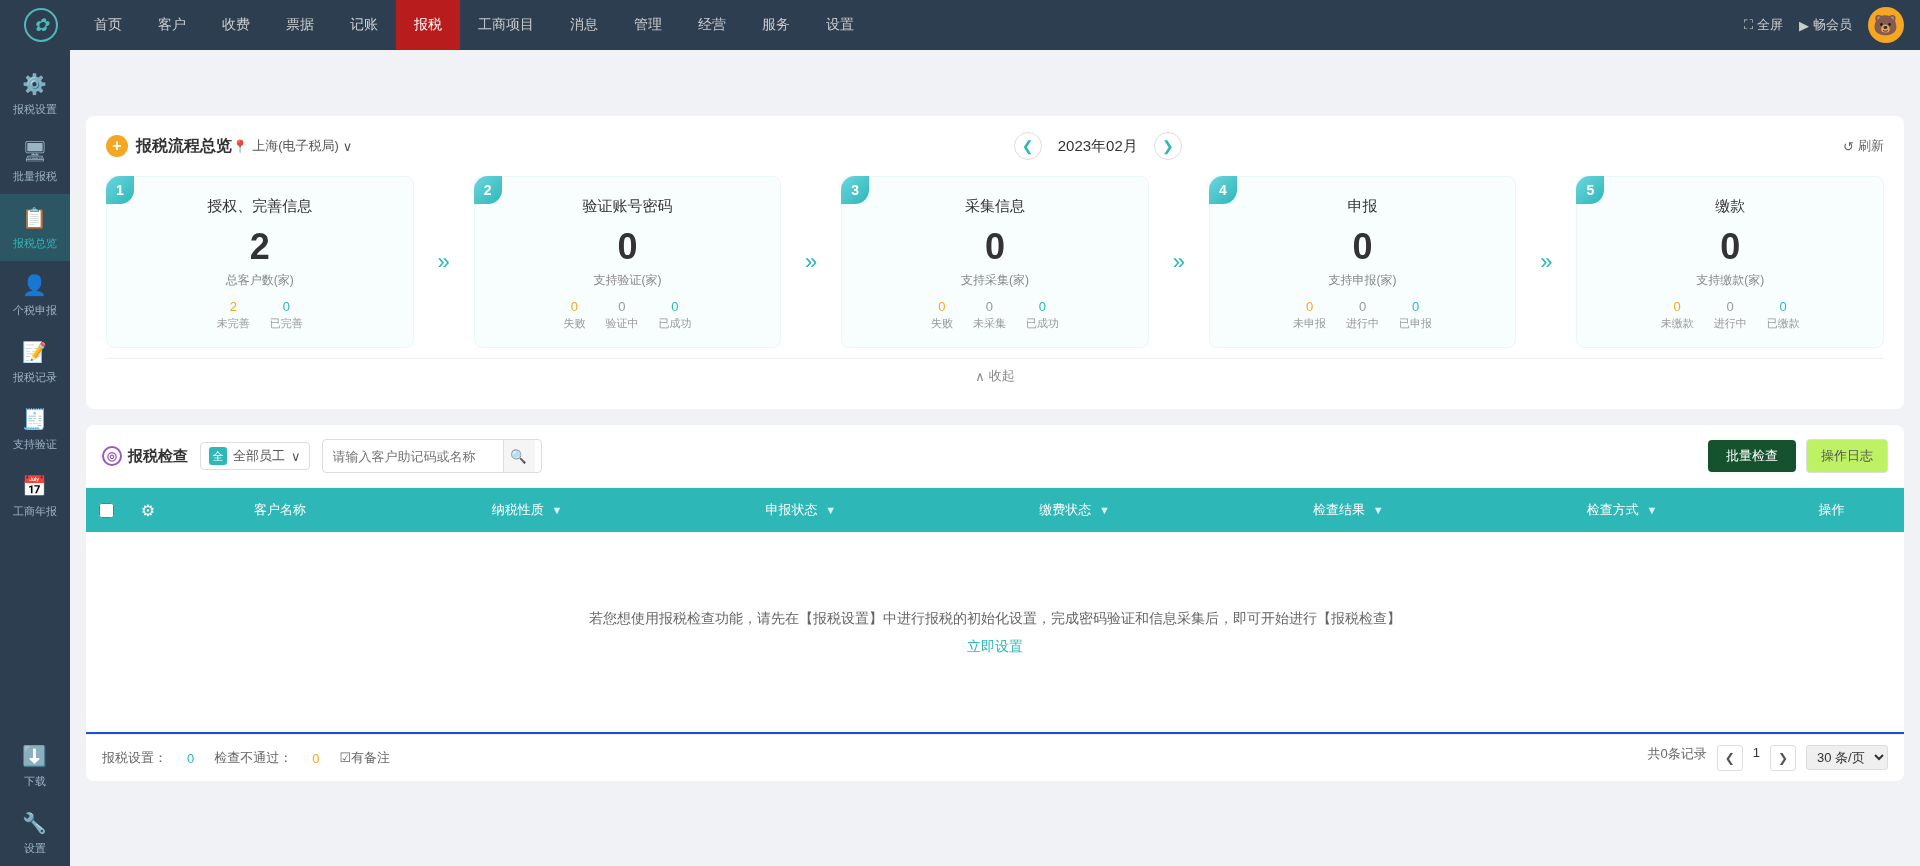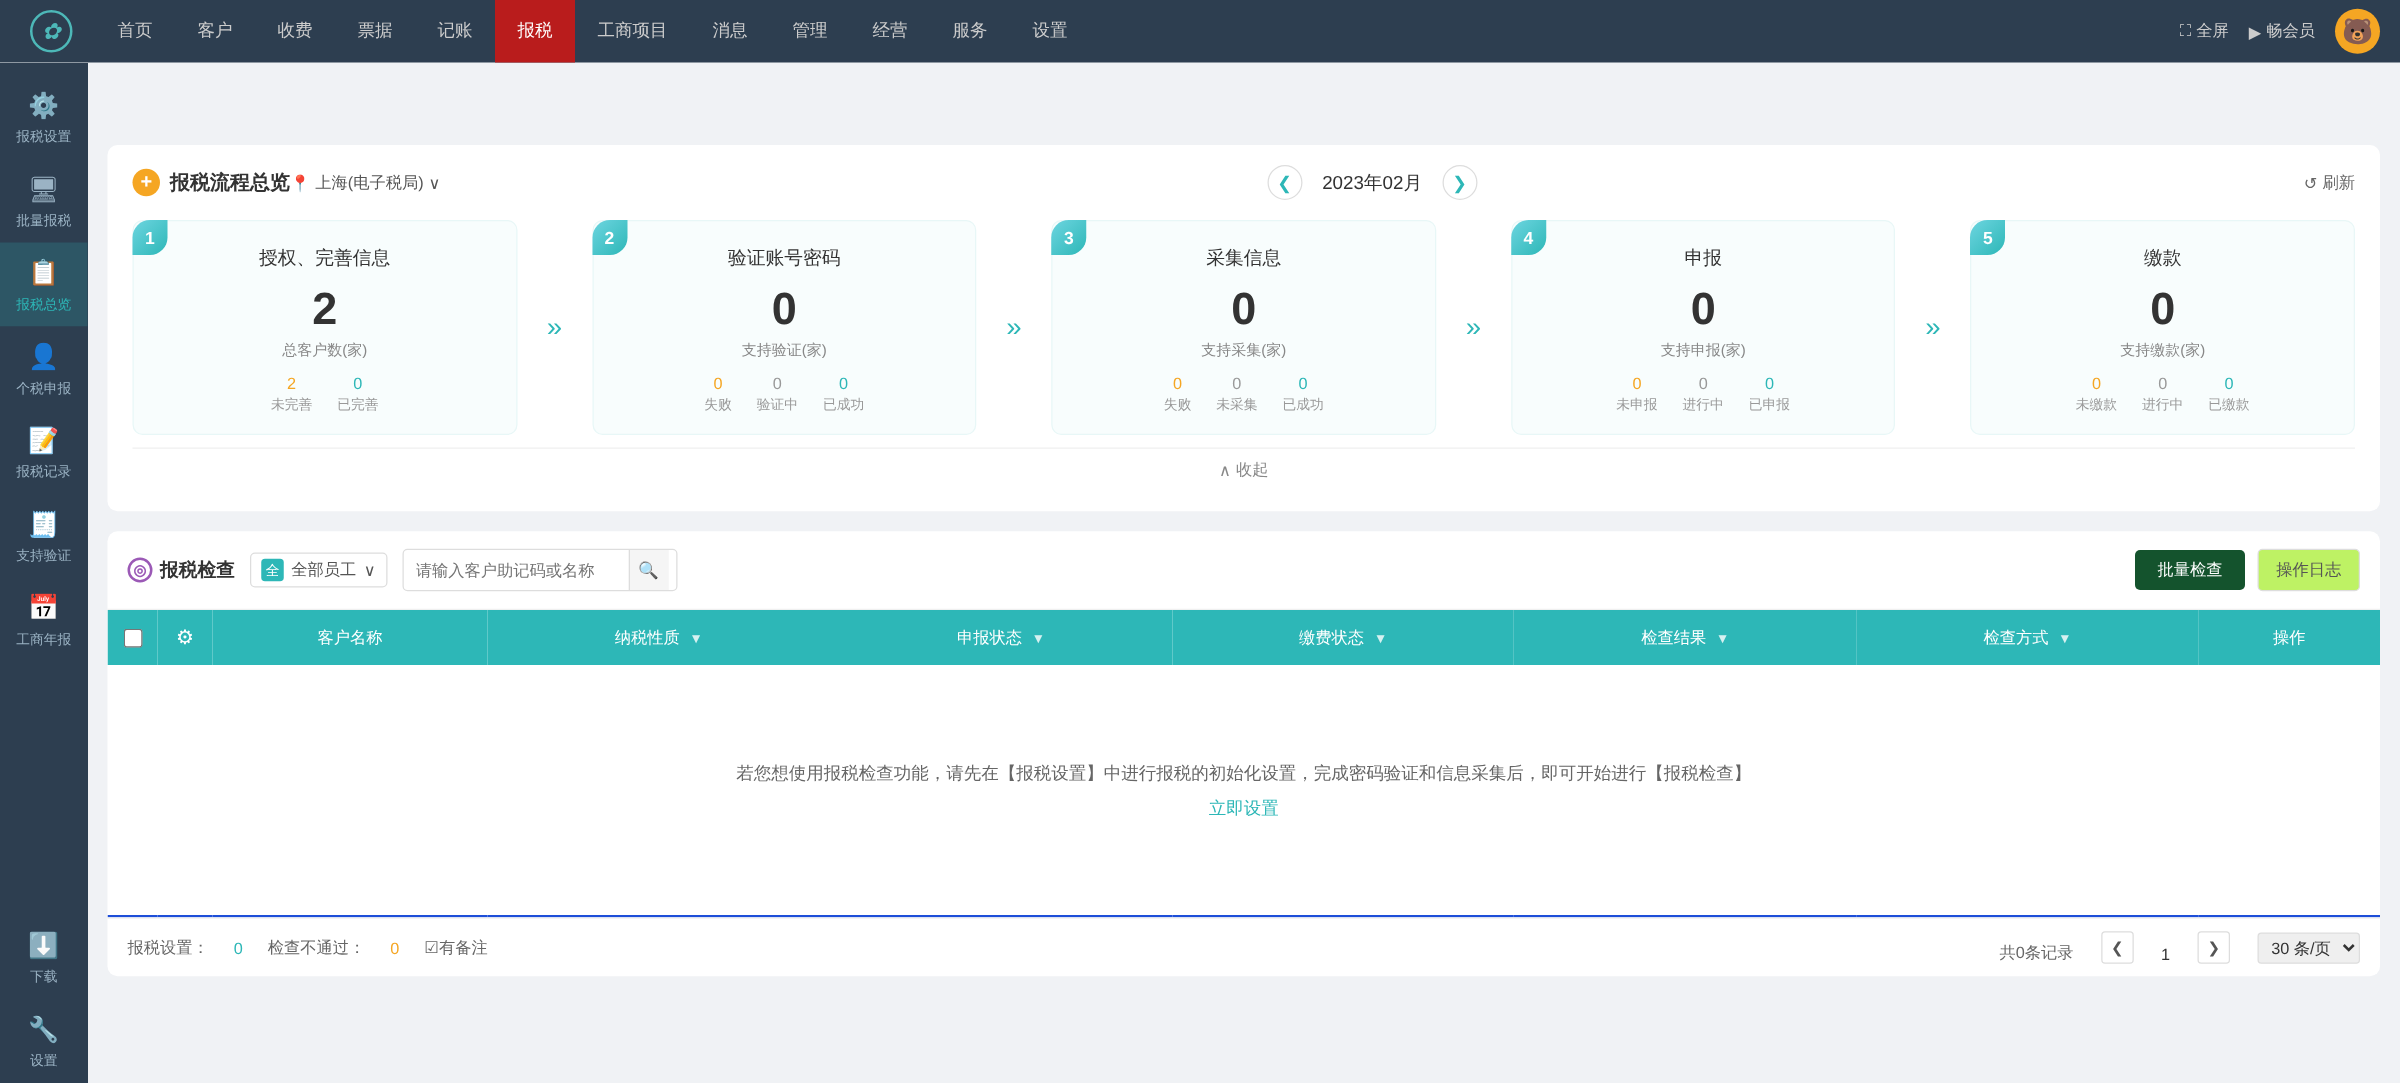--- a/index.html
+++ b/index.html
@@ -442,22 +442,22 @@
       align-items: center;
       padding: 10px 16px;
       border-top: 1px solid #f0f0f0;
       font-size: 13px;
       color: #666;
       gap: 20px;
     }
     .footer-right {
       margin-left: auto;
       display: flex;
-      align-items: flex-end;
-      gap: 22px;
+      align-items: flex-start;
+      gap: 10px;
     }
     .page-btn {
       width: 26px;
       height: 26px;
       border: 1px solid #ddd;
       border-radius: 3px;
       background: #fff;
       cursor: pointer;
       display: flex;
       align-items: center;

